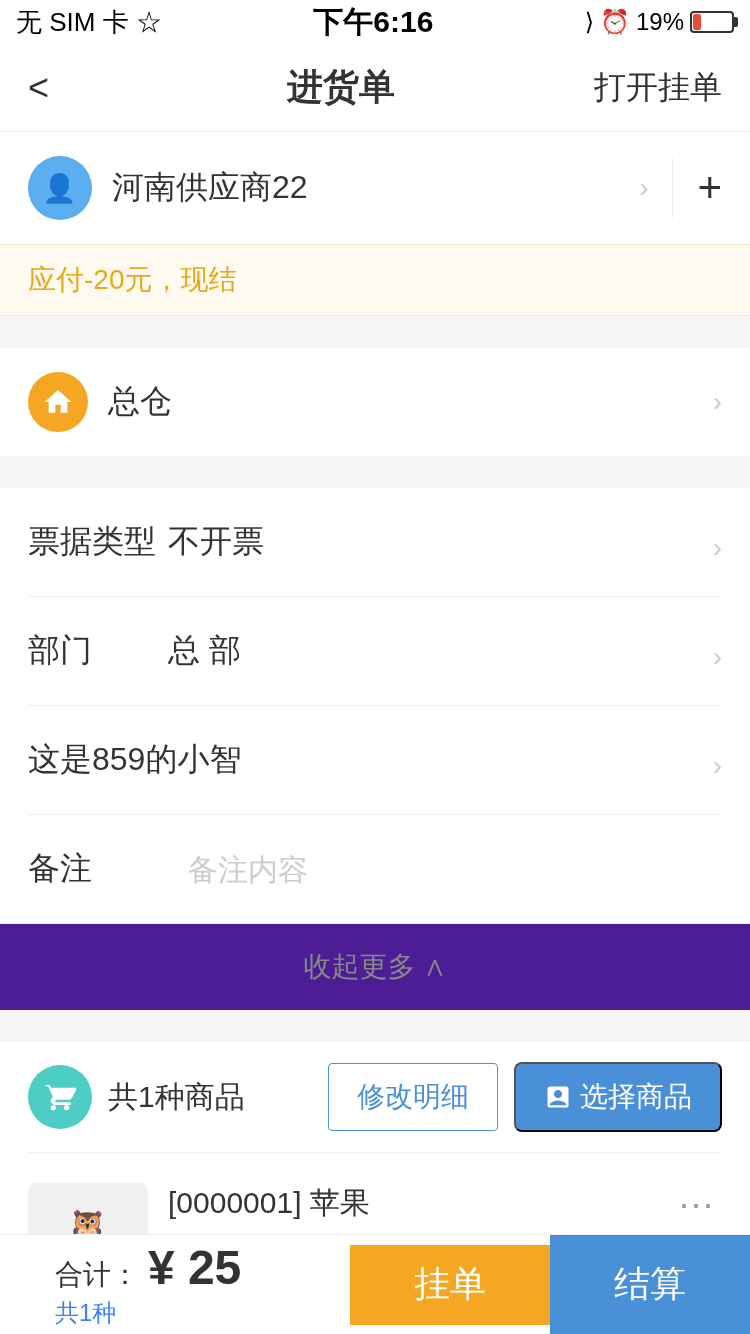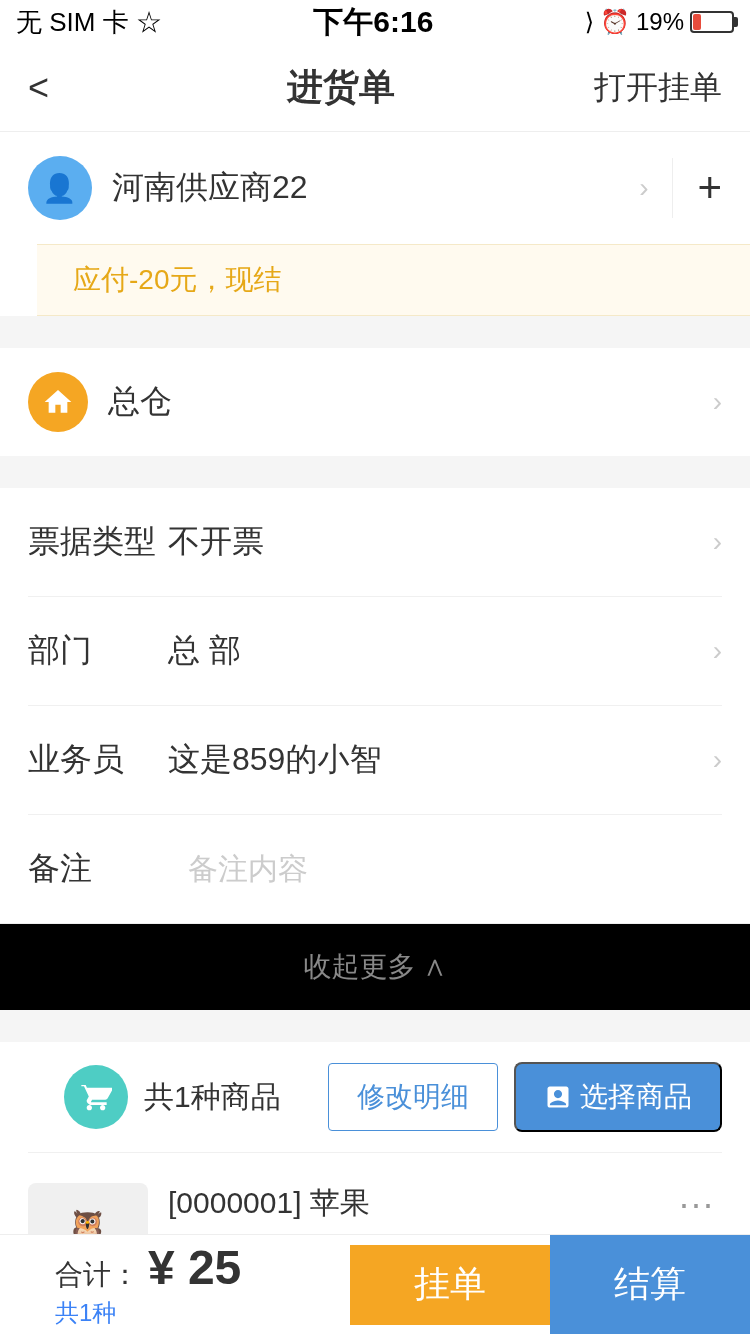--- a/index.html
+++ b/index.html
@@ -106,26 +106,25 @@
       font-size: 42px;
       color: #333;
       cursor: pointer;
       font-weight: 300;
       line-height: 1;
     }
 
     
     .notice-bar {
       background: #fffaef;
-      padding: 16px 36px;
+      padding: 16px 28px;
       font-size: 28px;
       color: #e6a817;
       border-top: 1px solid #f5e9c8;
       border-bottom: 1px solid #f5e9c8;
-      margin-left: 37px;
     }
 
     .divider { height: 16px; background: #f5f5f5; }
     .thin-divider { height: 1px; background: #f0f0f0; margin: 0 28px; }
 
     
     .warehouse-row {
       display: flex; align-items: center;
       padding: 24px 28px;
       background: #fff;
@@ -135,21 +134,21 @@
       background: #f5a623;
       display: flex; align-items: center; justify-content: center;
       margin-right: 20px;
       flex-shrink: 0;
     }
     .warehouse-icon svg { width: 32px; height: 32px; }
     .warehouse-name { flex: 1; font-size: 32px; color: #333; }
 
     
     .form-row {
-      display: flex; align-items: center;
+      display: flex; align-items: flex-end;
       padding: 32px 28px;
       background: #fff;
       min-height: 88px;
     }
     .form-label {
       font-size: 32px;
       color: #333;
       width: 140px;
       flex-shrink: 0;
     }
@@ -160,37 +159,36 @@
     }
     .form-placeholder {
       flex: 1;
       font-size: 30px;
       color: #ccc;
       margin-left: 20px;
     }
 
     
     .collapse-btn {
-      background: #000000;
+      background: #4c1d95;
       text-align: center;
       padding: 24px;
       font-size: 28px;
       color: #888;
       cursor: pointer;
       border-top: 1px solid #eee;
     }
 
     
     .products-header {
       background: #fff;
       display: flex;
       align-items: center;
       padding: 20px 28px;
       gap: 16px;
-      margin-left: 36px;
     }
     .products-icon {
       width: 64px; height: 64px; border-radius: 50%;
       background: #4ecdc4;
       display: flex; align-items: center; justify-content: center;
       flex-shrink: 0;
     }
     .products-count {
       flex: 1;
       font-size: 30px;
@@ -335,21 +333,20 @@
       <span class="chevron-right">›</span>
     </div>
     <div class="thin-divider"></div>
     <div class="form-row">
       <div class="form-label">部门</div>
       <div class="form-value">总 部</div>
       <span class="chevron-right">›</span>
     </div>
     <div class="thin-divider"></div>
     <div class="form-row">
-      <div class="form-label">业务员</div>
       <div class="form-value">这是859的小智</div>
       <span class="chevron-right">›</span>
     </div>
     <div class="thin-divider"></div>
     <div class="form-row">
       <div class="form-label">备注</div>
       <div class="form-placeholder">备注内容</div>
     </div>
     <div class="collapse-btn">收起更多 ∧</div>
   </div>

